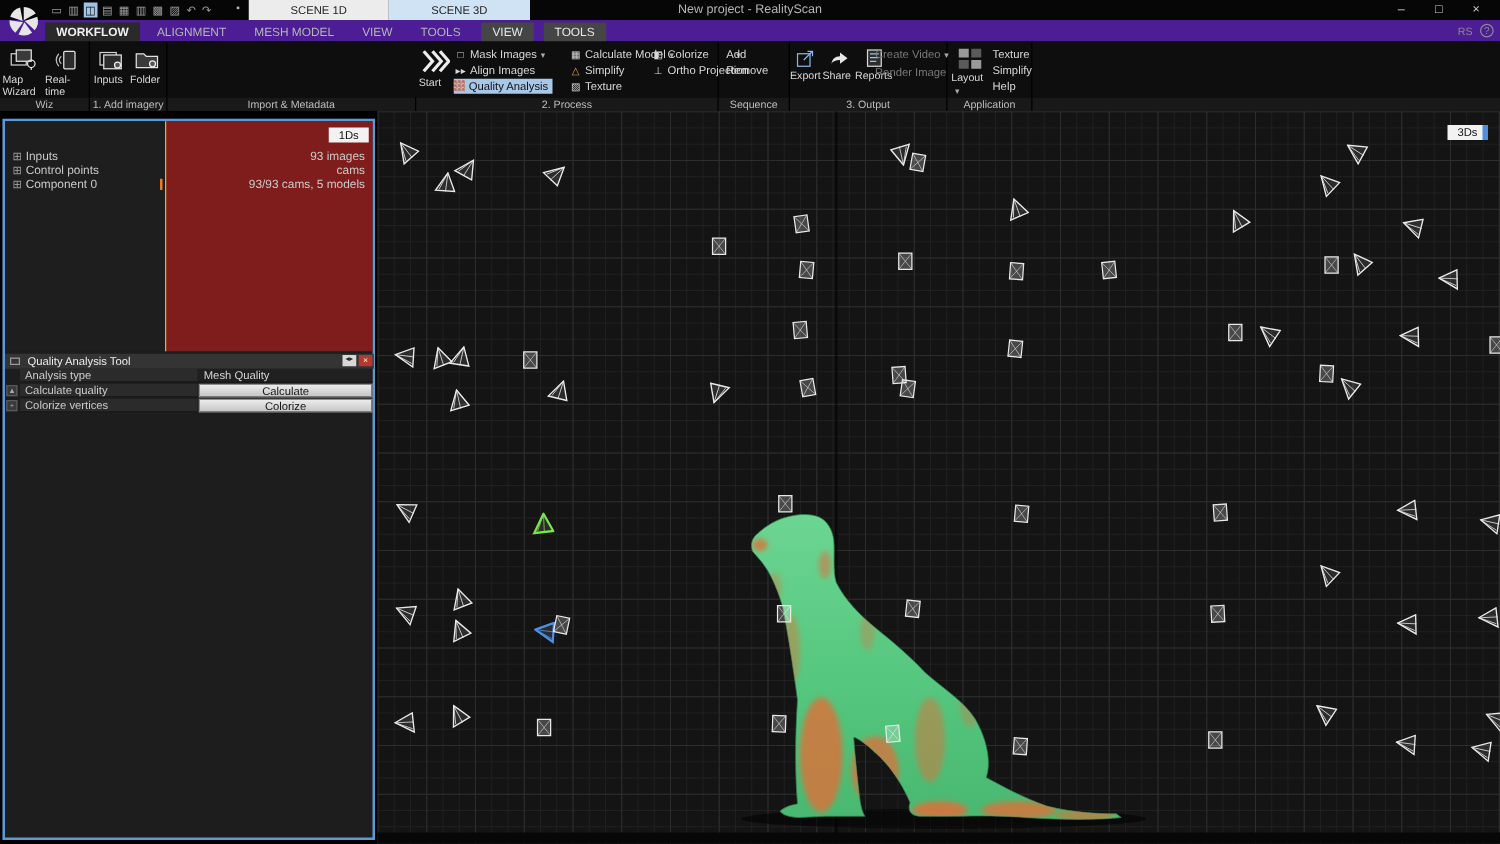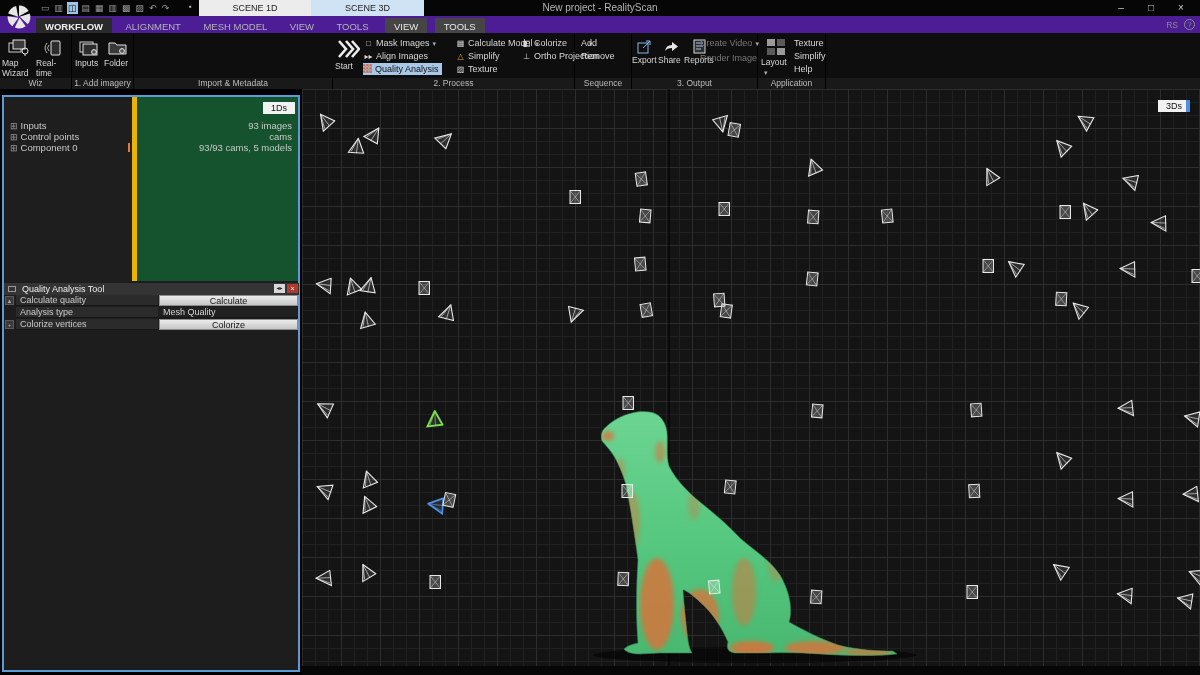--- a/index.html
+++ b/index.html
@@ -45,21 +45,21 @@
     background-image:radial-gradient(circle at 1.2px 1.2px,#cf6a5a 1px,transparent 1.4px),
                      radial-gradient(circle at 2.8px 2.8px,#7fae6a 1px,transparent 1.4px);
     background-size:3.2px 3.2px; }
 
   
   #main { left:0; top:89px; width:1200px; height:586px; background:#000; }
 
   
   #left-panel { left:2px; top:6px; width:298px; height:577px; border:2px solid #5b9bd5; background:#1d1d1d; }
   #tree-left { left:0; top:0; width:128px; height:184px; background:#1e1e1e; }
-  #tree-right { left:128px; top:0; width:166px; height:184px; background:#14532d; border-left:5px solid #eab308; }
+  #tree-right { left:128px; top:0; width:166px; height:184px; background:#7f1d1d; border-left:1px solid #eab308; }
   .badge { background:#f2f2f2; color:#111; font-size:9px; padding:1px 8px; }
   #badge-1ds { right:3px; top:5px; }
   .treerow { position:absolute; left:6px; font-size:9.5px; color:#c9c9c9; white-space:nowrap; }
   .treerow .exp { color:#999; font-size:9px; margin-right:3px; }
   .treeval { position:absolute; right:6px; font-size:9.5px; color:#c9c9c9; white-space:nowrap; }
   #comp-marker { left:124px; width:2px; height:9px; background:#e07b2f; }
 
   
   #tool-panel { left:0px; top:186px; width:295px; }
   #tp-header { position:relative; height:12px; background:#343434; }
@@ -607,27 +607,27 @@
     </div>
 
     <div id="tool-panel" class="abs">
       <div id="tp-header">
         <span class="mini"></span>
         <span class="t">Quality Analysis Tool</span>
         <span id="tp-dock">◂▸</span>
         <span id="tp-close">×</span>
       </div>
       <div class="tprow">
+        <span class="lbl">Analysis type</span>
+        <span class="val">Mesh Quality</span>
+      </div>
+      <div class="tprow">
         <span class="sidebtn" style="top:1px">▲</span>
         <span class="lbl">Calculate quality</span>
         <span class="btn">Calculate</span>
-      </div>
-      <div class="tprow">
-        <span class="lbl">Analysis type</span>
-        <span class="val">Mesh Quality</span>
       </div>
       <div class="tprow">
         <span class="sidebtn" style="top:1px">+</span>
         <span class="lbl">Colorize vertices</span>
         <span class="btn">Colorize</span>
       </div>
     </div>
   </div>
 </div>
 

